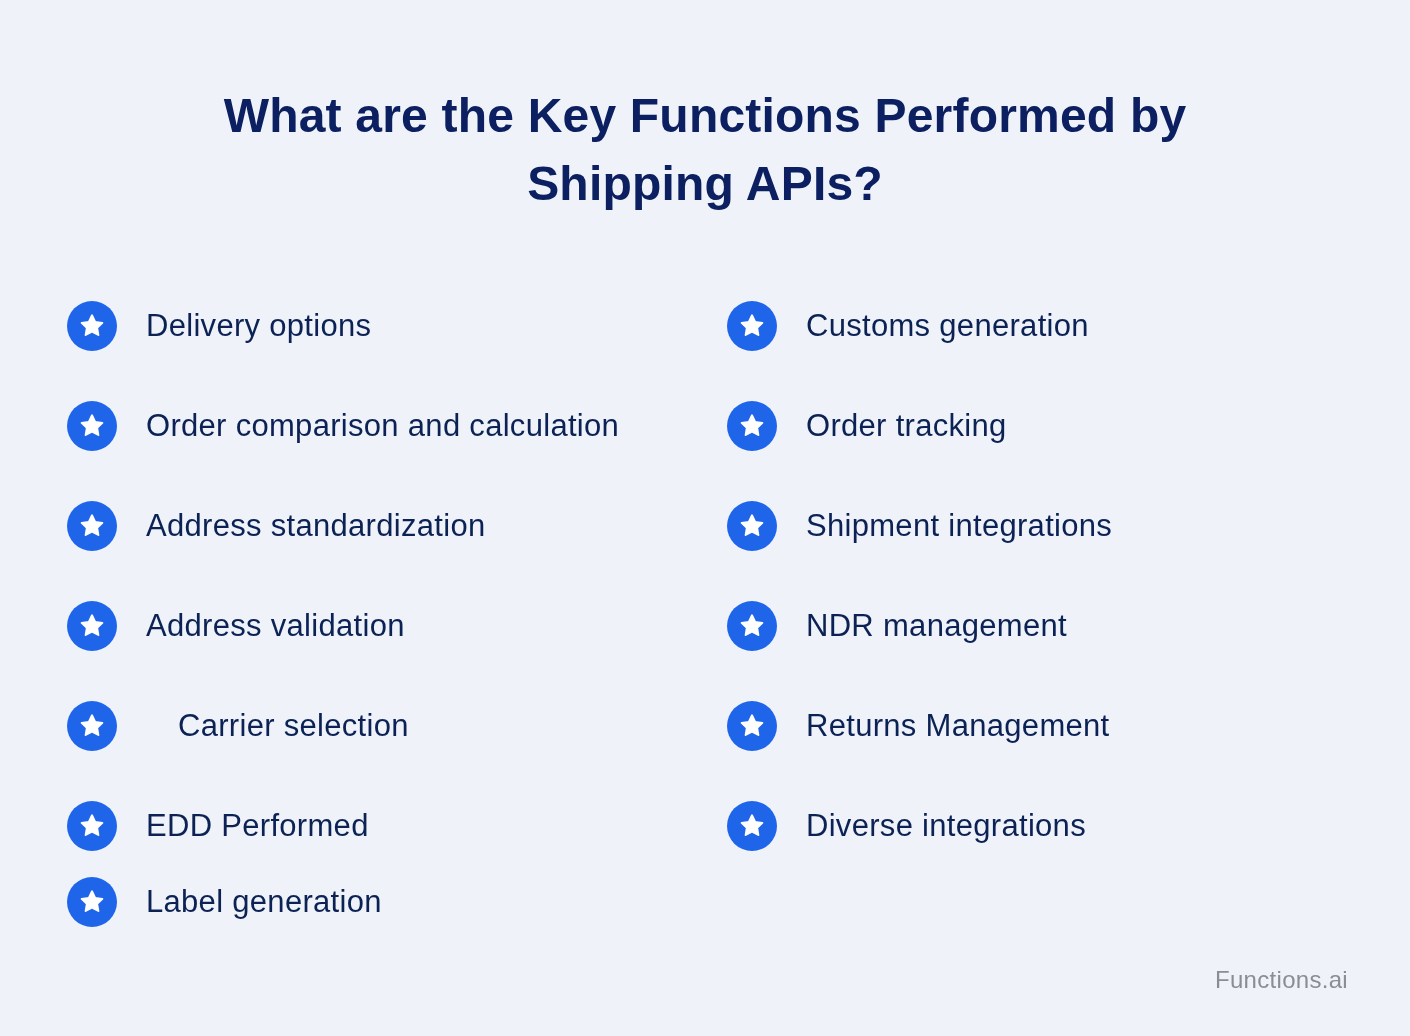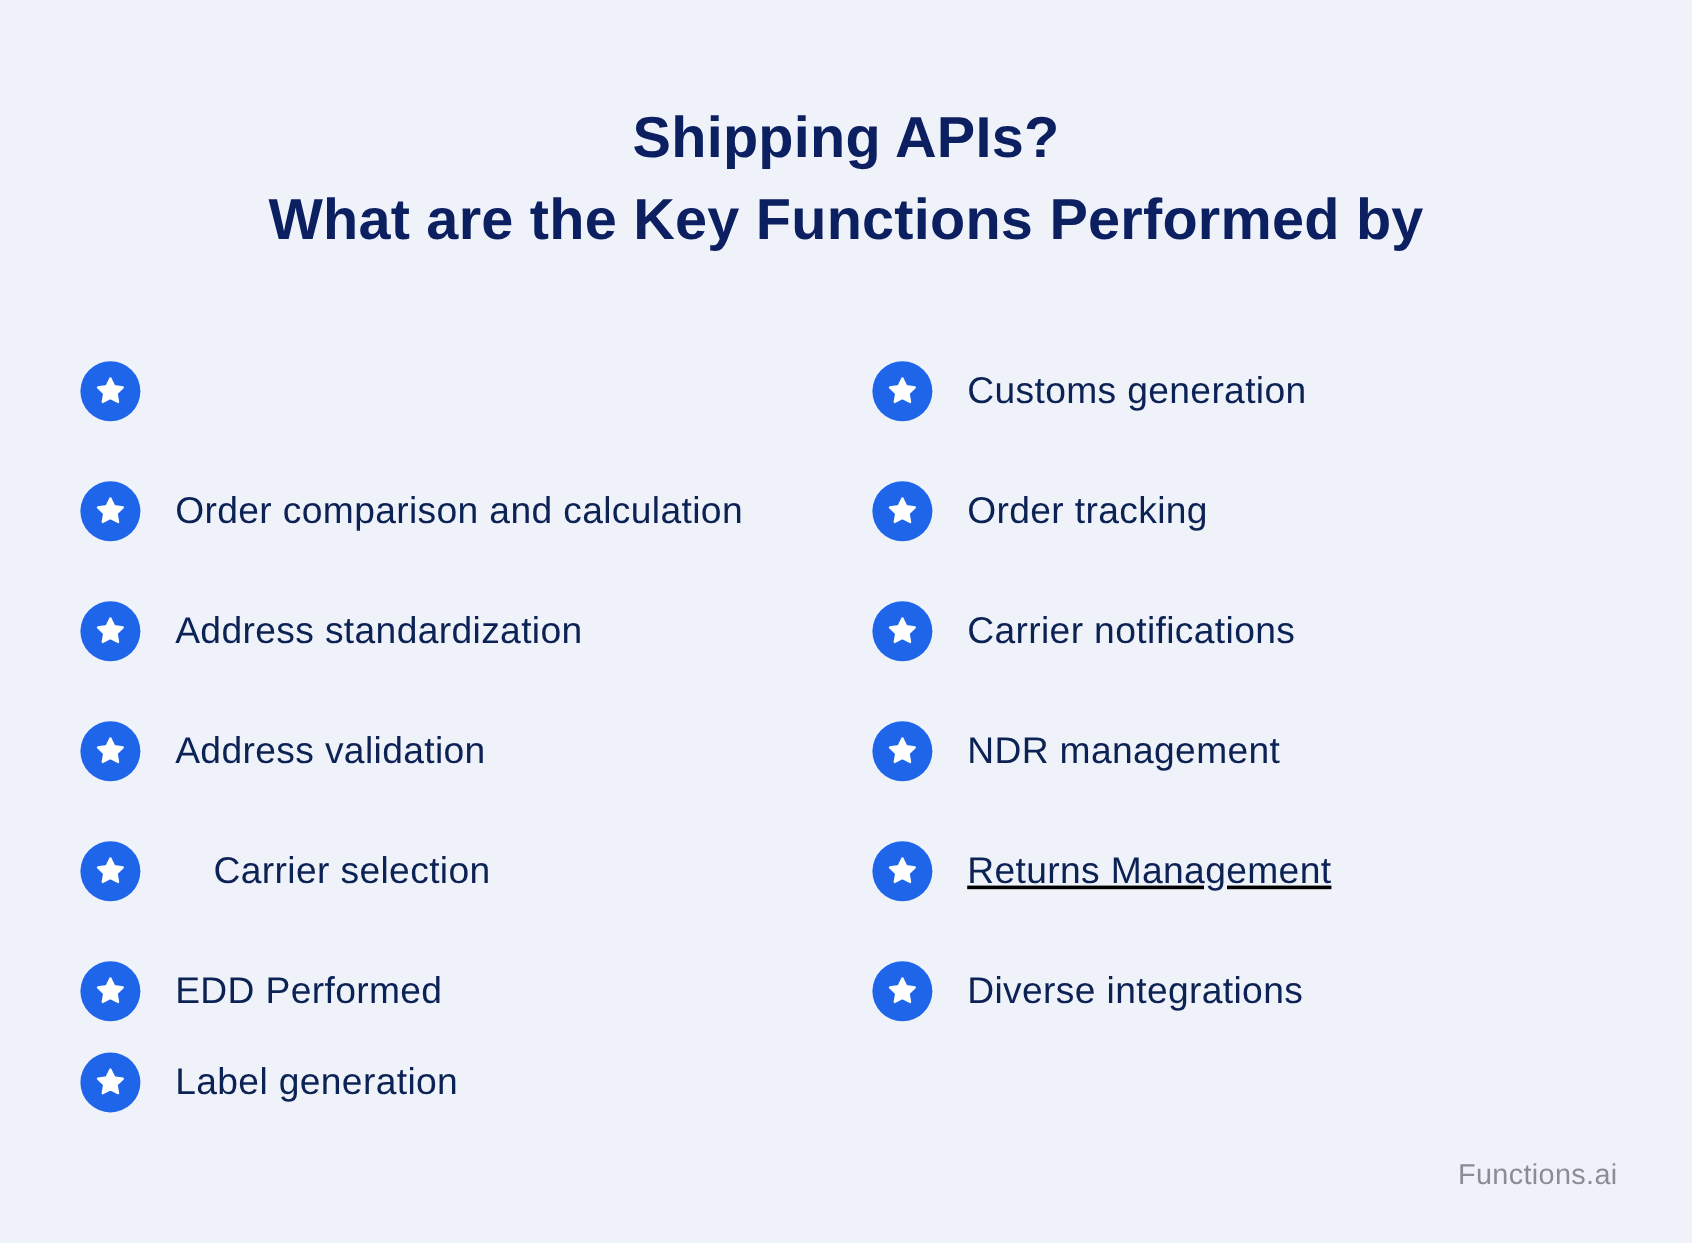--- a/index.html
+++ b/index.html
@@ -57,30 +57,31 @@
       top: 966px;
       font-size: 24px;
       color: #8a8d93;
       letter-spacing: 0.3px;
     }
   </style>
 </head>
 <body>
 
 <h1 class="title" style="margin:0;">
+  <span>What are the Key Functions Performed by</span>
   <span>Shipping APIs?</span>
-  <span>What are the Key Functions Performed by</span>
 </h1>
 
 <div class="item" style="left:67px; top:301px;">
   <span class="star-badge">
       <svg viewBox="0 0 24 24">
         <path d="M12 2.8l2.75 5.6 6.15.9-4.45 4.35 1.05 6.1L12 16.85 6.5 19.75l1.05-6.1L3.1 9.3l6.15-.9z" fill="#fff" stroke="#fff" stroke-width="1.6" stroke-linejoin="round"></path>
       </svg>
     </span>
+  <span class="label">Delivery options</span>
 </div>
 <div class="item" style="left:67px; top:401px;">
   <span class="star-badge">
       <svg viewBox="0 0 24 24">
         <path d="M12 2.8l2.75 5.6 6.15.9-4.45 4.35 1.05 6.1L12 16.85 6.5 19.75l1.05-6.1L3.1 9.3l6.15-.9z" fill="#fff" stroke="#fff" stroke-width="1.6" stroke-linejoin="round"></path>
       </svg>
     </span>
   <span class="label">Order comparison and calculation</span>
 </div>
 <div class="item" style="left:67px; top:501px;">
@@ -139,31 +140,31 @@
       </svg>
     </span>
   <span class="label">Order tracking</span>
 </div>
 <div class="item" style="left:727px; top:501px;">
   <span class="star-badge">
       <svg viewBox="0 0 24 24">
         <path d="M12 2.8l2.75 5.6 6.15.9-4.45 4.35 1.05 6.1L12 16.85 6.5 19.75l1.05-6.1L3.1 9.3l6.15-.9z" fill="#fff" stroke="#fff" stroke-width="1.6" stroke-linejoin="round"></path>
       </svg>
     </span>
-  <span class="label">Carrier notifications</span>
+  <span class="label">Shipment integrations</span>
 </div>
 <div class="item" style="left:727px; top:601px;">
   <span class="star-badge">
       <svg viewBox="0 0 24 24">
         <path d="M12 2.8l2.75 5.6 6.15.9-4.45 4.35 1.05 6.1L12 16.85 6.5 19.75l1.05-6.1L3.1 9.3l6.15-.9z" fill="#fff" stroke="#fff" stroke-width="1.6" stroke-linejoin="round"></path>
       </svg>
     </span>
   <span class="label">NDR management</span>
 </div>
-<div class="item" style="left:727px; top:701px;text-decoration:underline;">
+<div class="item" style="left:727px; top:701px;">
   <span class="star-badge">
       <svg viewBox="0 0 24 24">
         <path d="M12 2.8l2.75 5.6 6.15.9-4.45 4.35 1.05 6.1L12 16.85 6.5 19.75l1.05-6.1L3.1 9.3l6.15-.9z" fill="#fff" stroke="#fff" stroke-width="1.6" stroke-linejoin="round"></path>
       </svg>
     </span>
   <span class="label">Returns Management</span>
 </div>
 <div class="item" style="left:727px; top:801px;">
   <span class="star-badge">
       <svg viewBox="0 0 24 24">

